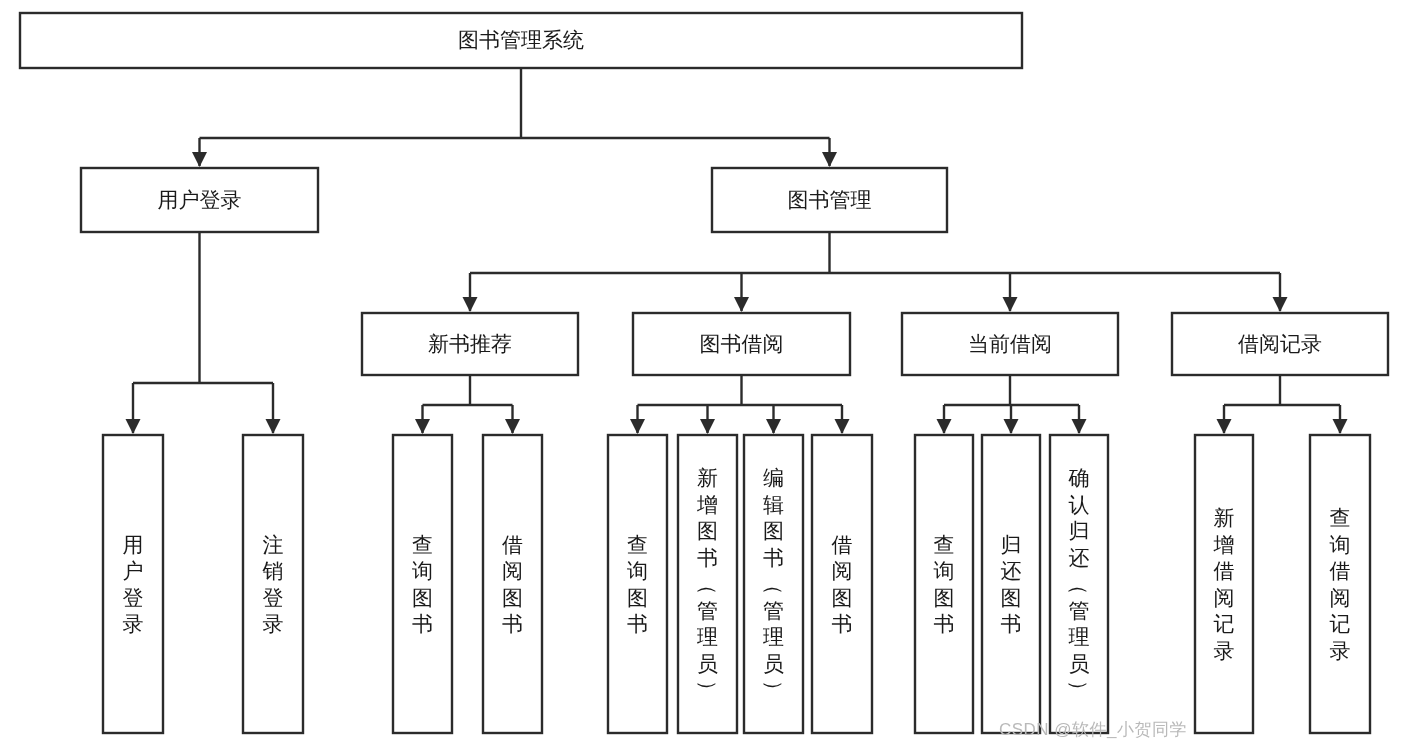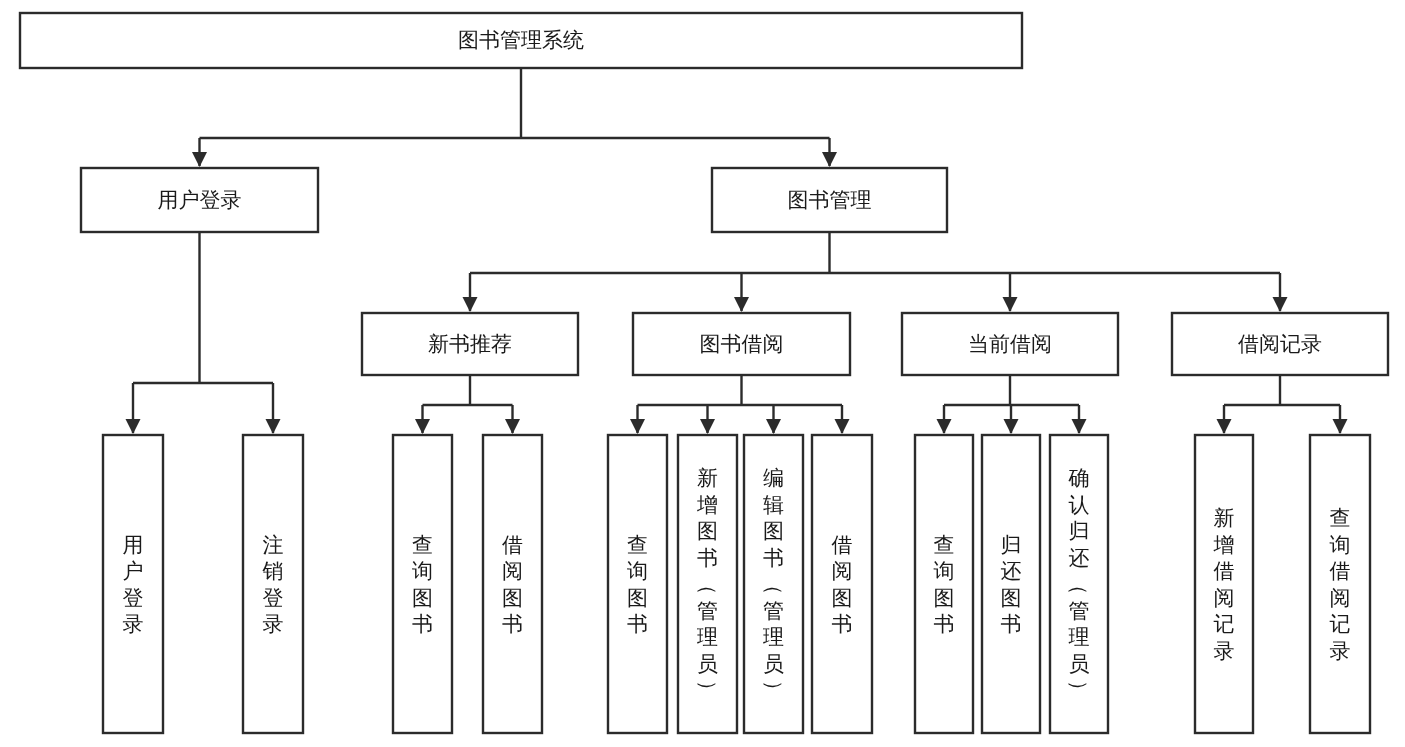--- a/index.html
+++ b/index.html
@@ -273,13 +273,14 @@
           <rect x="1310" y="435" width="60" height="298" class="node-box"></rect>
           <text x="1340" y="525.17" class="node-label-v">查</text>
           <text x="1340" y="551.67" class="node-label-v">询</text>
           <text x="1340" y="578.17" class="node-label-v">借</text>
           <text x="1340" y="604.67" class="node-label-v">阅</text>
           <text x="1340" y="631.17" class="node-label-v">记</text>
           <text x="1340" y="657.67" class="node-label-v">录</text>
         </g>
       </g>
   </svg>
+  <div class="watermark">CSDN @软件_小贺同学</div>
 </div>
 
 </body></html>

